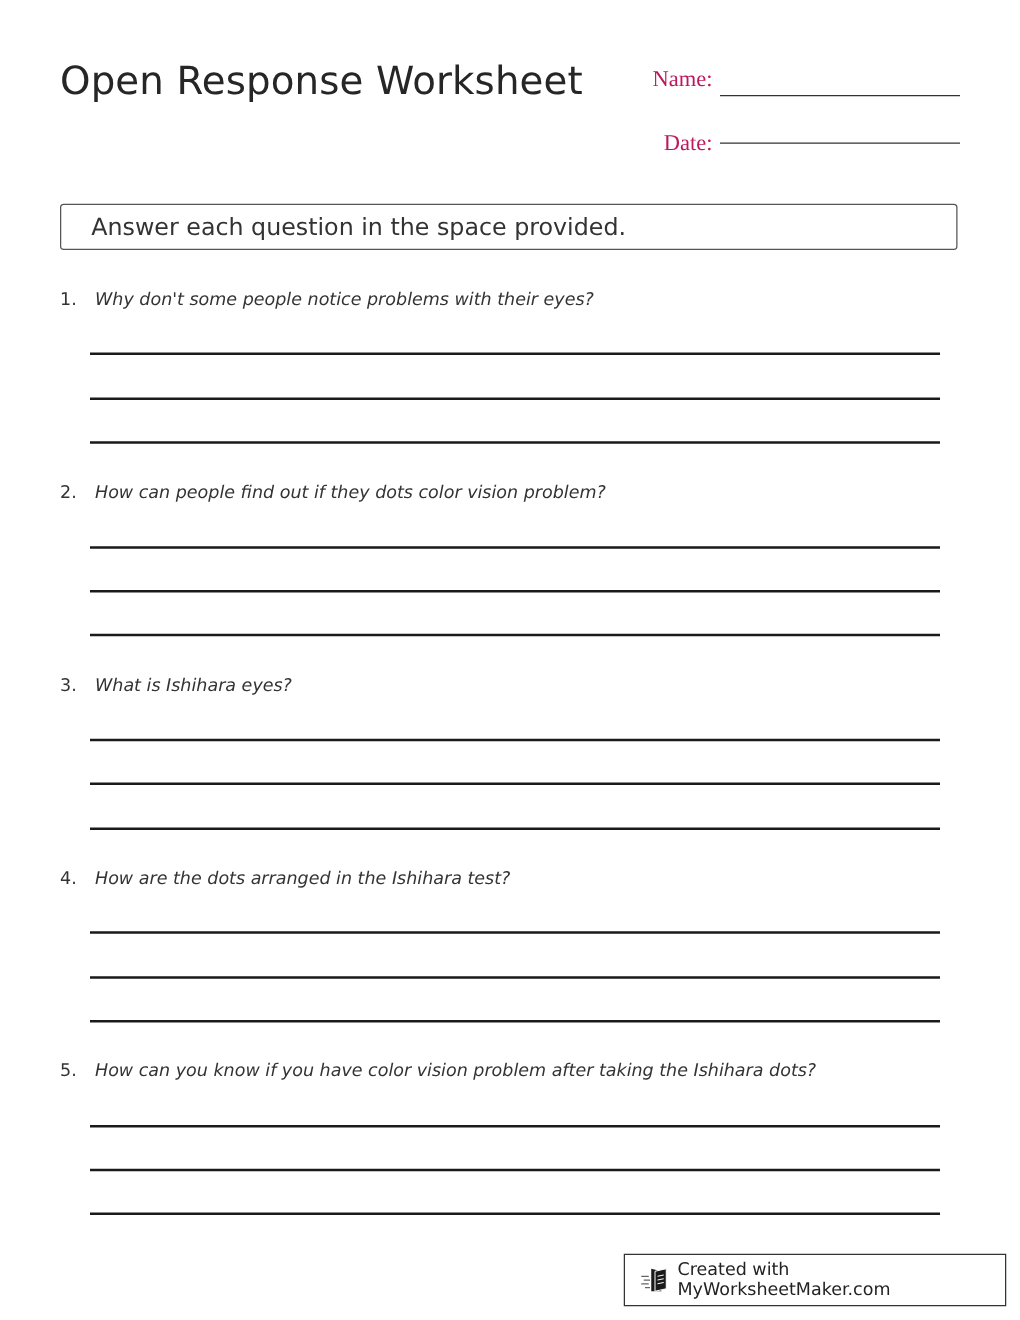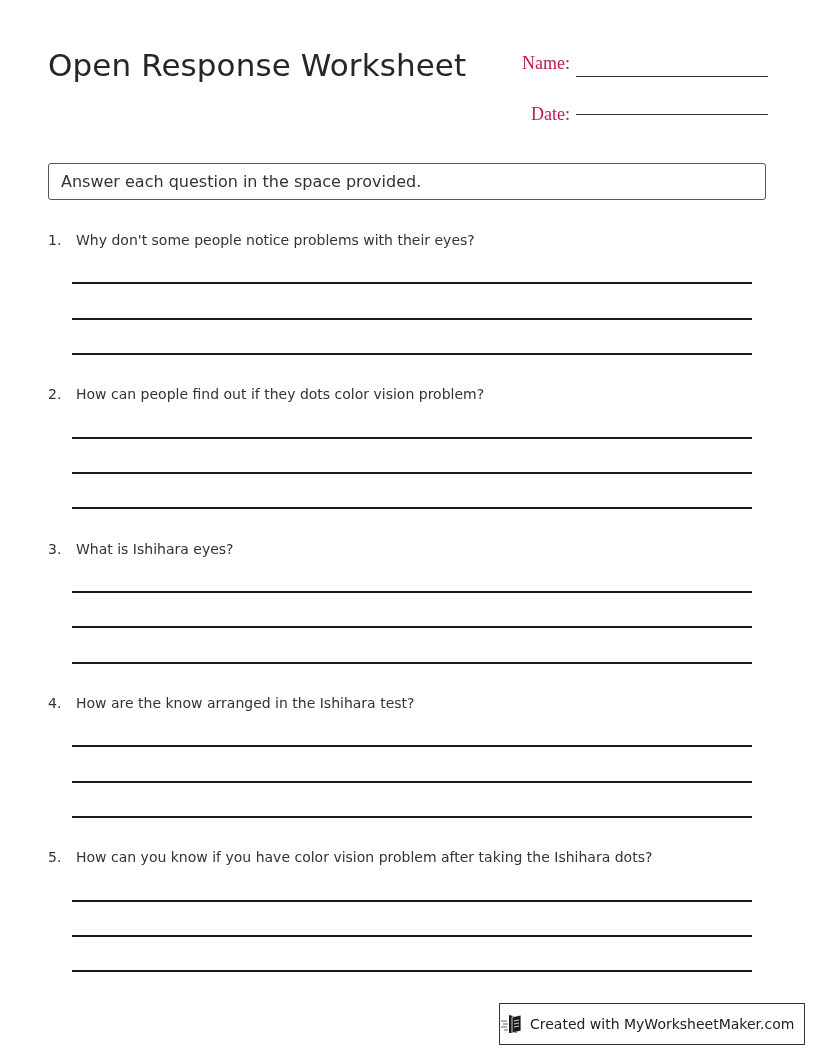--- a/index.html
+++ b/index.html
@@ -43,24 +43,24 @@
     }
     .instructions {
       position: absolute;
       left: 48px;
       top: 163px;
       width: 718px;
       height: 37px;
       box-sizing: border-box;
       border: 1px solid #555;
       border-radius: 3px;
-      padding: 0 12px;
+      padding: 0 24px;
       display: flex;
       align-items: center;
-      font-size: 16px;
+      font-size: 19px;
       color: #333;
     }
     .question {
       position: absolute;
       left: 48px;
       width: 720px;
     }
     .q-num {
       position: absolute;
       left: 0;
@@ -68,39 +68,40 @@
       font-size: 14px;
       color: #333;
     }
     .q-text {
       position: absolute;
       left: 28px;
       top: 0;
       font-size: 14px;
       color: #333;
       white-space: nowrap;
+      font-style: italic;
     }
     .answer-line {
       position: absolute;
       left: 24px;
       width: 680px;
       height: 2px;
       background: #1a1a1a;
     }
     .footer-badge {
       position: absolute;
       left: 499px;
       top: 1003px;
       width: 306px;
       height: 42px;
       box-sizing: border-box;
       border: 1px solid #333;
       display: flex;
       align-items: center;
-      padding-left: 0;
+      padding-left: 12px;
       font-size: 14px;
       color: #222;
       background: #fff;
     }
     .footer-icon {
       width: 24px;
       height: 22px;
       margin-right: 6px;
       display: inline-block;
     }
@@ -145,21 +146,21 @@
   <div class="question" style="top:541px;">
     <span class="q-num">3.</span>
     <span class="q-text">What is Ishihara eyes?</span>
     <div class="answer-line" style="top:50px;"></div>
     <div class="answer-line" style="top:85px;"></div>
     <div class="answer-line" style="top:121px;"></div>
   </div>
 
   <div class="question" style="top:695px;">
     <span class="q-num">4.</span>
-    <span class="q-text">How are the know arranged in the Ishihara test?</span>
+    <span class="q-text">How are the dots arranged in the Ishihara test?</span>
     <div class="answer-line" style="top:50px;"></div>
     <div class="answer-line" style="top:86px;"></div>
     <div class="answer-line" style="top:121px;"></div>
   </div>
 
   <div class="question" style="top:849px;">
     <span class="q-num">5.</span>
     <span class="q-text">How can you know if you have color vision problem after taking the Ishihara dots?</span>
     <div class="answer-line" style="top:51px;"></div>
     <div class="answer-line" style="top:86px;"></div>

